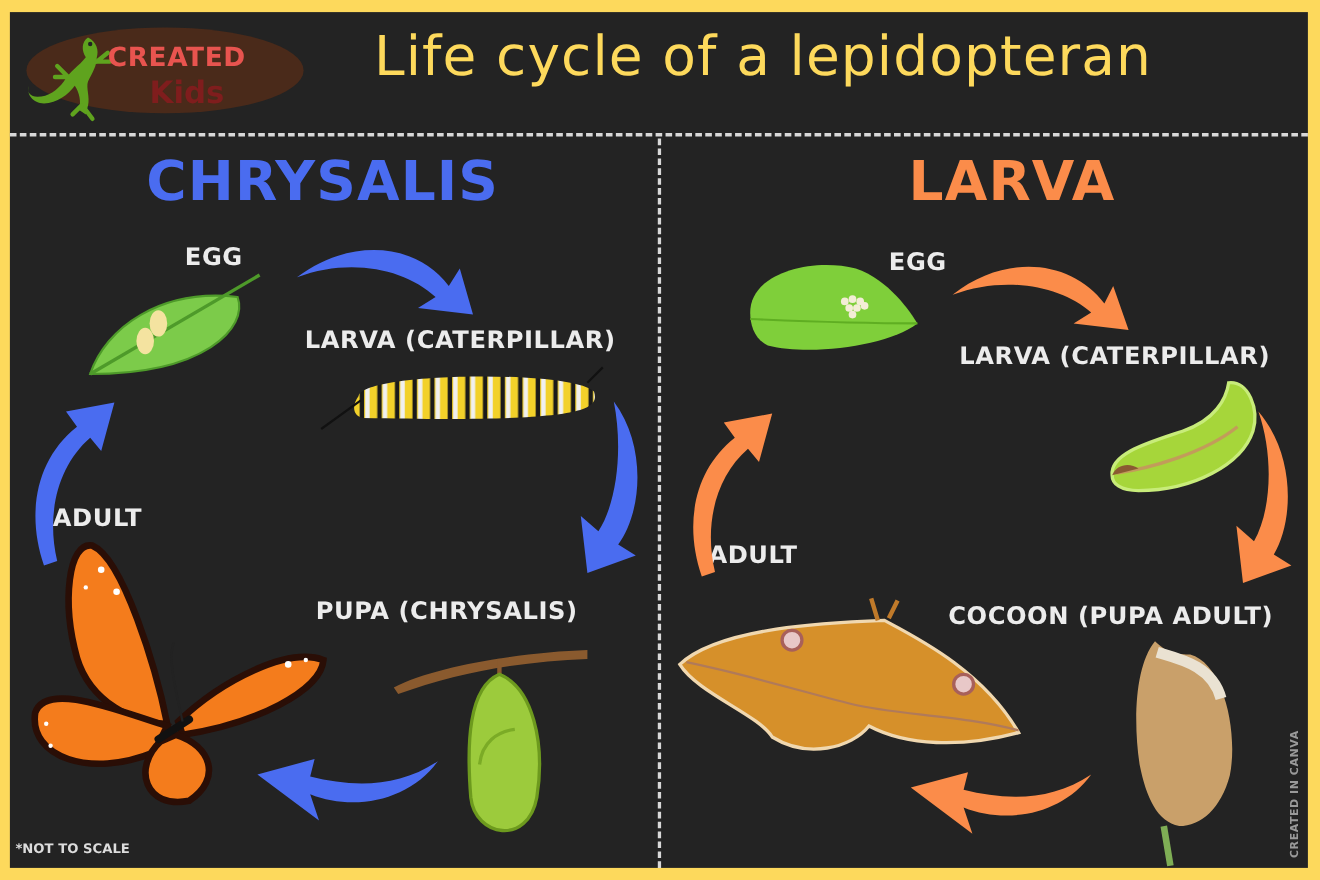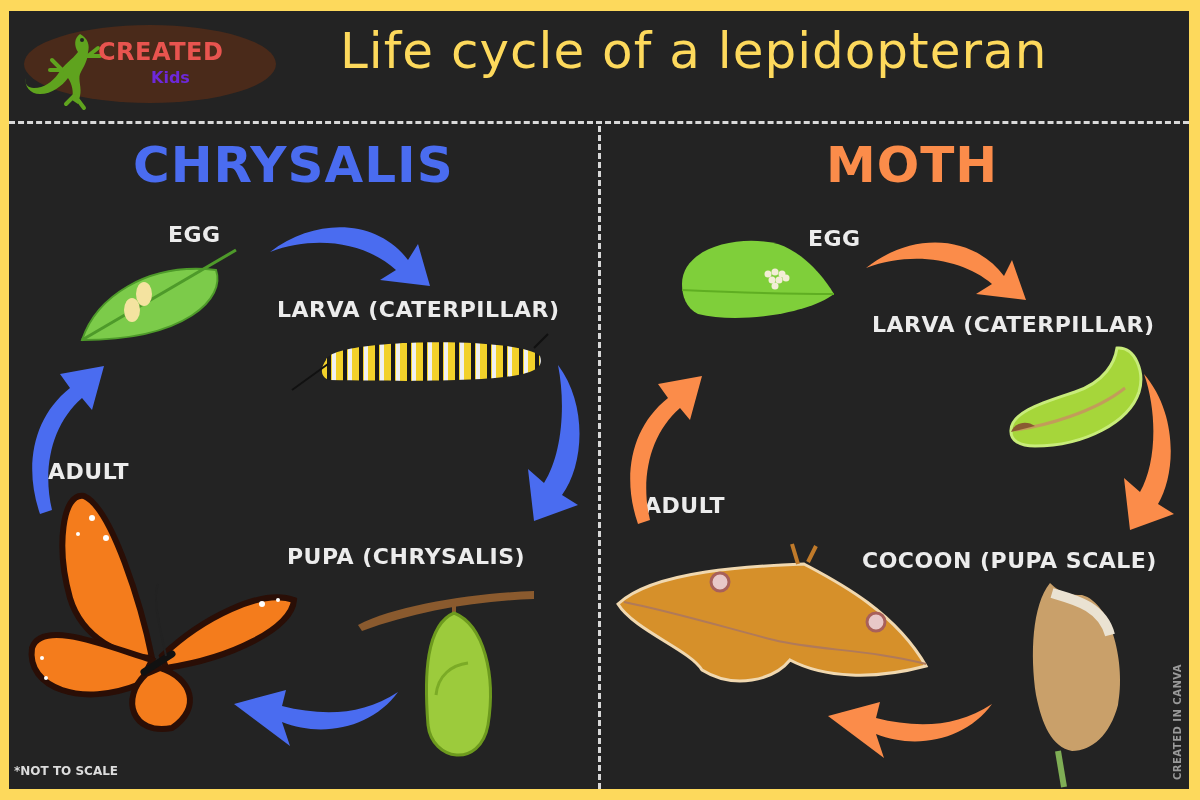--- a/index.html
+++ b/index.html
@@ -5,21 +5,21 @@
   html,body{margin:0;padding:0;}
   body{width:1200px;height:800px;background:#fdd95c;position:relative;overflow:hidden;font-family:"DejaVu Sans",sans-serif;}
   .board{position:absolute;left:9px;top:11px;width:1180px;height:778px;background:#232323;}
   .lbl{position:absolute;color:#ececec;font-family:"DejaVu Sans",sans-serif;font-weight:bold;font-size:22px;letter-spacing:0.5px;white-space:nowrap;}
   .title{position:absolute;left:340px;top:22px;color:#fdd95c;font-family:"DejaVu Sans",sans-serif;font-size:50px;letter-spacing:1px;white-space:nowrap;font-weight:normal;}
   .head{position:absolute;font-family:"DejaVu Sans",sans-serif;font-weight:bold;font-size:50px;letter-spacing:1px;}
   .hdash{position:absolute;left:9px;top:121px;width:1180px;height:0;border-top:3px dashed #d8d8d8;}
   .vdash{position:absolute;left:598px;top:126px;width:0;height:663px;border-left:3px dashed #d8d8d8;}
   .logo-oval{position:absolute;left:24px;top:25px;width:252px;height:78px;border-radius:50%;background:#4a2a1a;}
   .logo-main{position:absolute;left:98px;top:38px;color:#e8544f;font-family:"DejaVu Sans",sans-serif;font-weight:bold;font-size:24px;letter-spacing:0.5px;}
-  .logo-sub{position:absolute;left:151px;top:68px;color:#6d28d9;font-family:"DejaVu Sans",sans-serif;font-weight:bold;font-size:16px;}
+  .logo-sub{position:absolute;left:136px;top:68px;color:#7f1d1d;font-family:"DejaVu Sans",sans-serif;font-weight:bold;font-size:28px;}
   .note{position:absolute;left:14px;top:764px;color:#dcdcdc;font-family:"DejaVu Sans",sans-serif;font-weight:bold;font-size:12px;}
   .credit{position:absolute;left:1172px;top:780px;transform-origin:left top;transform:rotate(-90deg);color:#9a9a9a;font-family:"DejaVu Sans",sans-serif;font-weight:bold;font-size:10px;letter-spacing:0.5px;white-space:nowrap;}
   svg{position:absolute;overflow:visible;}
 </style>
 </head>
 <body>
 
 <div class="board"></div>
 
 <div class="logo-oval"></div>
@@ -93,25 +93,25 @@
 <svg style="left:518px;top:365px" width="70" height="160" viewBox="0 0 70 160">
   <path d="M40 0 C70 40 66 100 44 130 L60 140 L16 156 L10 104 L26 118 C44 90 48 40 40 0 Z" fill="#4a6cf0"></path>
 </svg>
 <svg style="left:232px;top:688px" width="170" height="62" viewBox="0 0 170 62">
   <path d="M166 4 C140 40 90 50 50 34 L58 58 L2 16 L54 2 L50 18 C90 28 130 28 166 4 Z" fill="#4a6cf0"></path>
 </svg>
 <svg style="left:18px;top:358px" width="90" height="160" viewBox="0 0 90 160">
   <path d="M22 156 C6 110 14 60 52 30 L42 16 L86 8 L74 52 L64 40 C34 66 24 110 34 152 Z" fill="#4a6cf0"></path>
 </svg>
 
-<div class="head" style="left:826px;top:136px;color:#fb8c4a">MOTH</div>
+<div class="head" style="left:826px;top:136px;color:#fb8c4a">LARVA</div>
 
 <div class="lbl" style="left:808px;top:226px">EGG</div>
 <div class="lbl" style="left:872px;top:312px">LARVA (CATERPILLAR)</div>
-<div class="lbl" style="left:862px;top:548px">COCOON (PUPA SCALE)</div>
+<div class="lbl" style="left:862px;top:548px">COCOON (PUPA ADULT)</div>
 <div class="lbl" style="left:644px;top:493px">ADULT</div>
 
 <svg style="left:678px;top:234px" width="160" height="90" viewBox="0 0 160 90">
   <path d="M4 50 C4 14 60 0 100 10 C130 20 150 50 156 60 C130 80 60 90 20 80 C8 74 4 62 4 50 Z" fill="#7fcf3a"></path>
   <path d="M4 56 C50 58 110 60 156 60" stroke="#5fae22" stroke-width="2" fill="none"></path>
   <g fill="#f3edd6">
       <circle cx="90" cy="40" r="3.5"></circle>
       <circle cx="97" cy="38" r="3.5"></circle>
       <circle cx="104" cy="40" r="3.5"></circle>
       <circle cx="94" cy="46" r="3.5"></circle>

